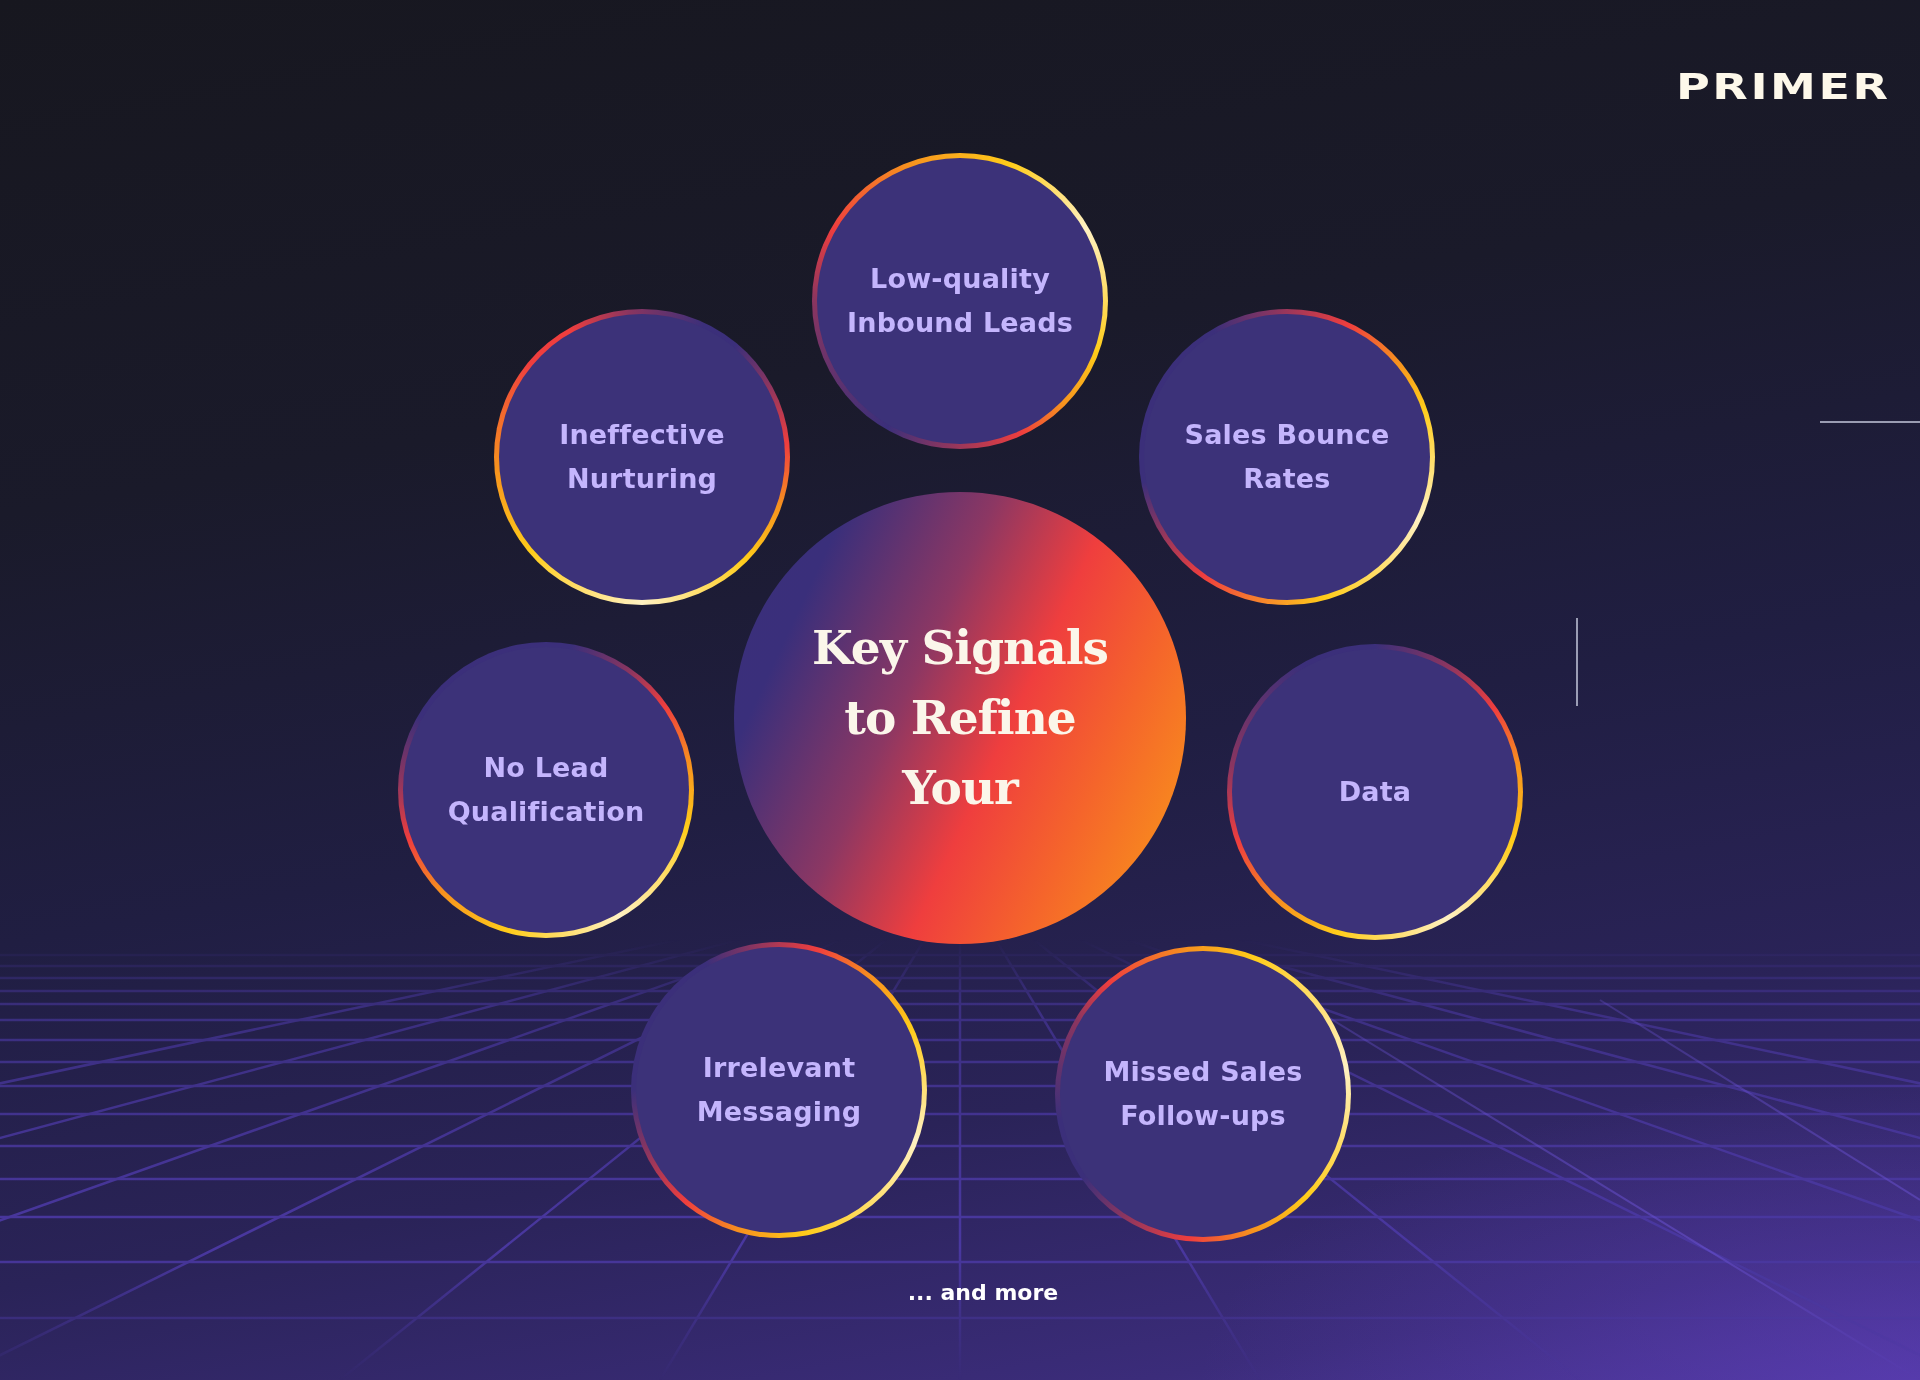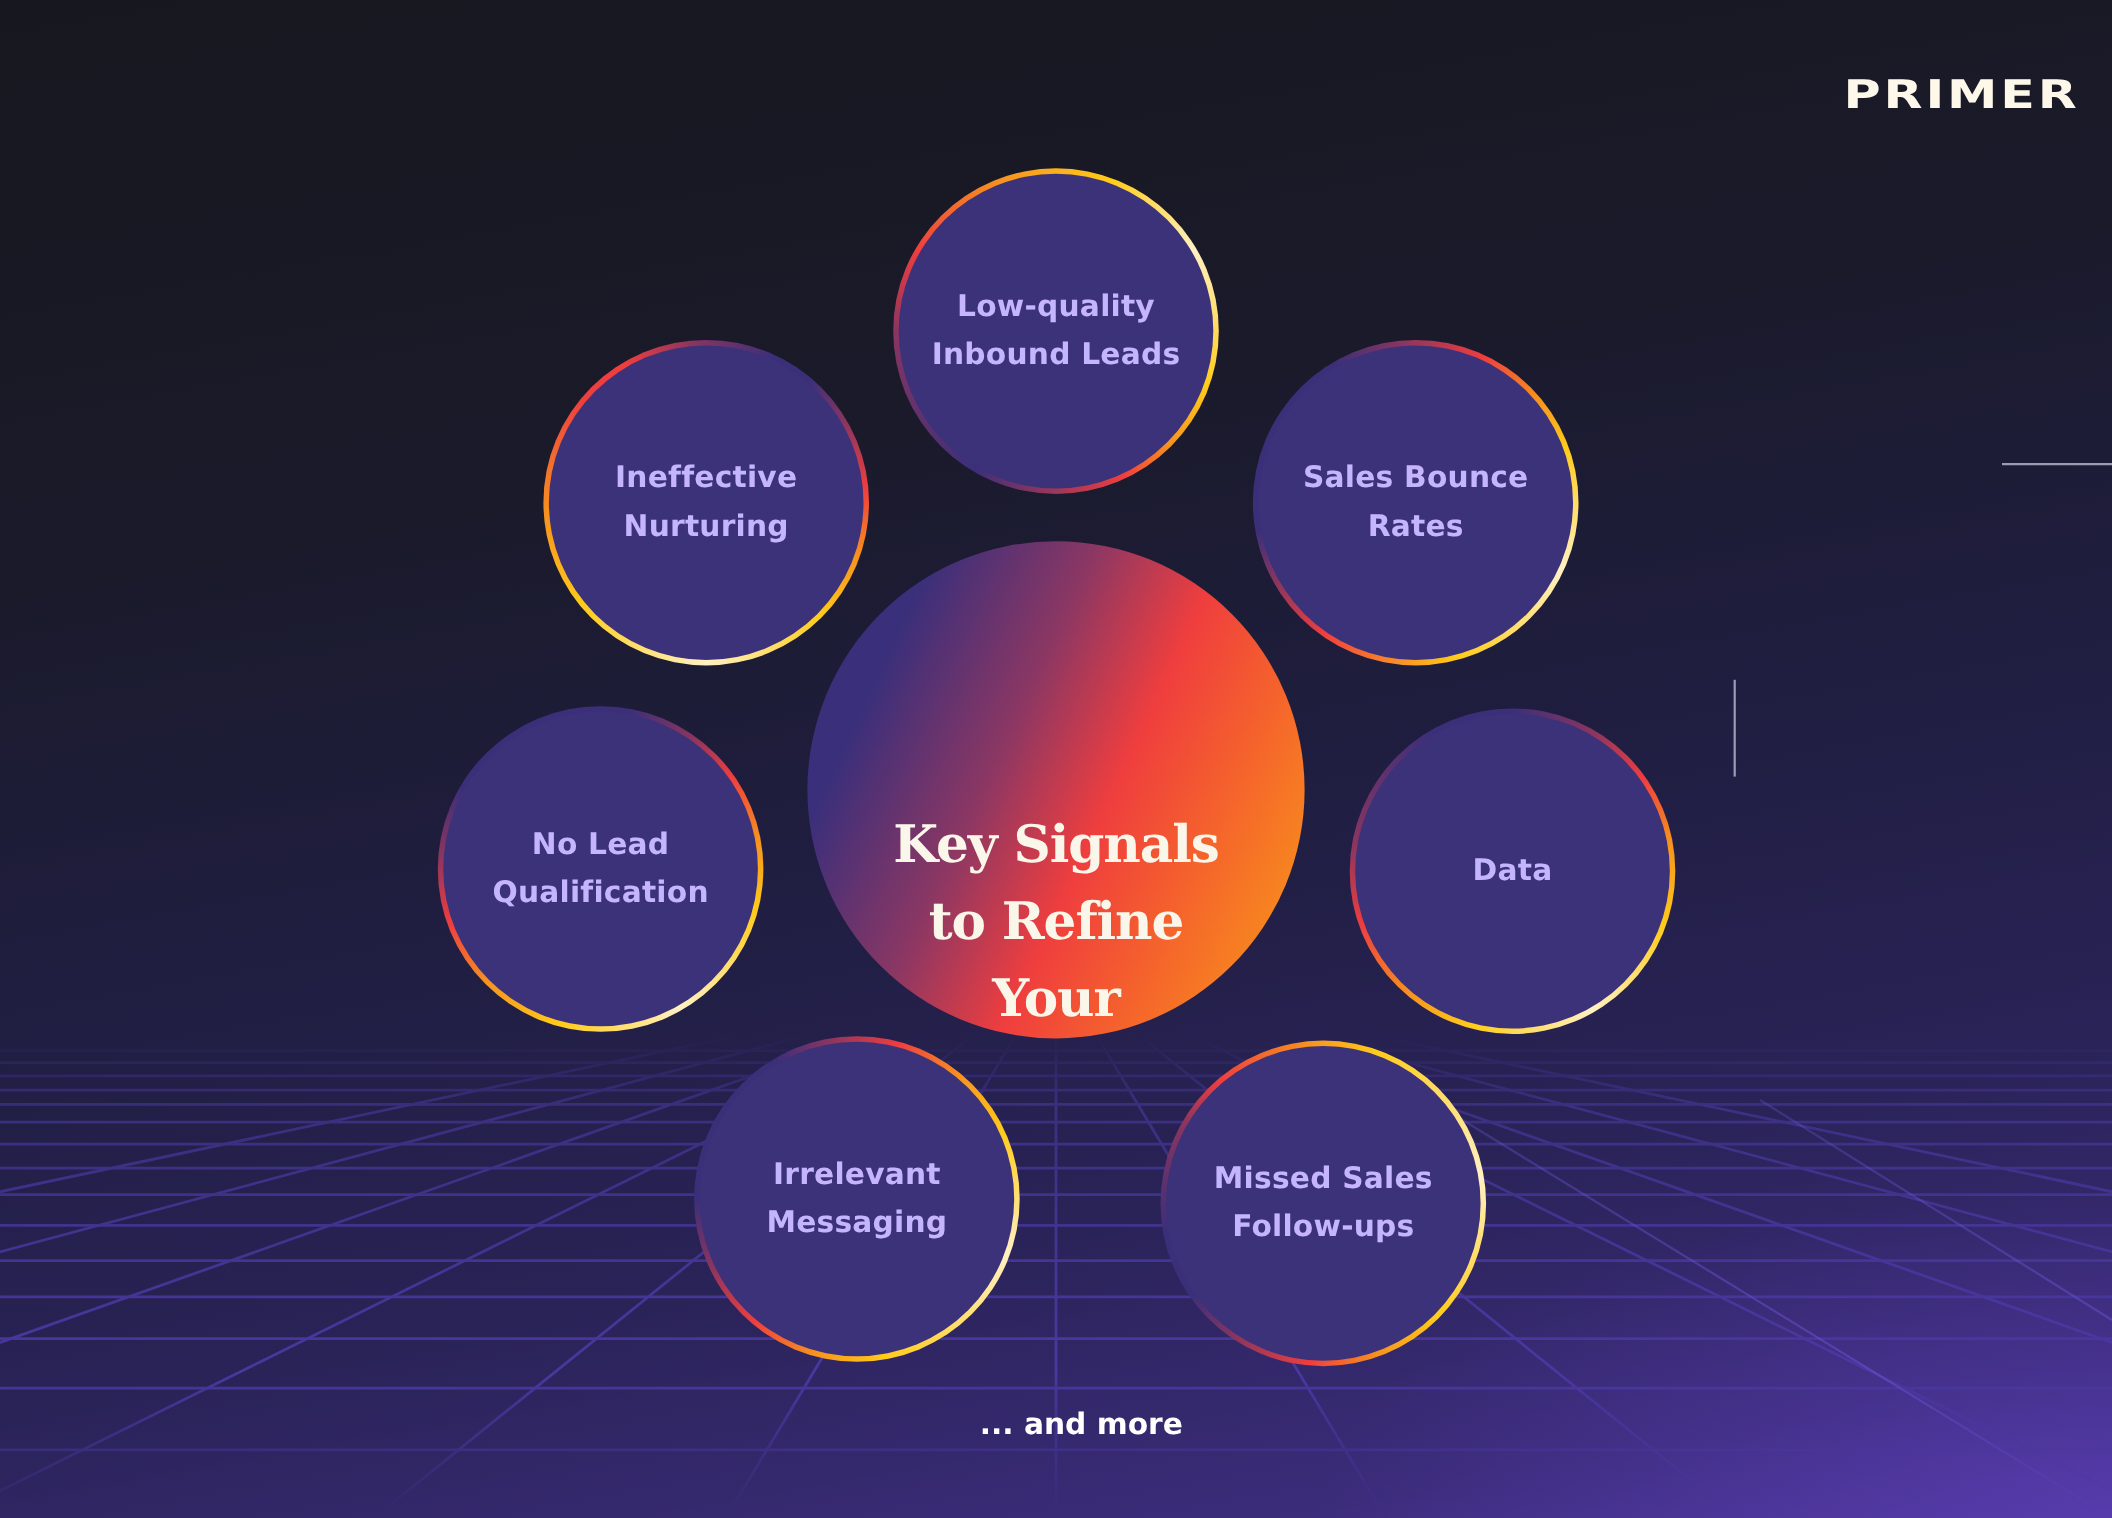--- a/index.html
+++ b/index.html
@@ -16,41 +16,41 @@
   .floor-grid { position: absolute; left: 0; top: 0; width: 1920px; height: 1380px; }
   .logo {
     position: absolute; left: 1676px; top: 66px;
     color: #fdf8ea; font-weight: 700; font-size: 36px; letter-spacing: 2px;
     transform: scaleX(1.28); transform-origin: left top;
     font-family: "DejaVu Sans", sans-serif;
   }
   .center {
     position: absolute; left: 734px; top: 492px; width: 452px; height: 452px; border-radius: 50%;
     background: linear-gradient(115deg, #3b2f7a 0%, #3a2f7b 18%, #8c3763 40%, #ef3e3e 58%, #f5652b 75%, #f9a116 100%);
-    display: flex; align-items: flex-end; justify-content: center; text-align: center;
+    display: flex; align-items: center; justify-content: center; text-align: center;
   }
   .center-title {
     color: #fbf6ea; font-family: "DejaVu Serif", serif; font-size: 47px; line-height: 70px;
     font-weight: 600; letter-spacing: -1px; width: 360px;
   }
   .node {
     position: absolute; width: 296px; height: 296px; border-radius: 50%;
     padding: 5px; box-sizing: border-box;
   }
   .node-inner {
     width: 100%; height: 100%; border-radius: 50%; background: #3c3279;
     display: flex; align-items: center; justify-content: center; text-align: center;
   }
   .node-label {
     color: #c4b5fd; font-family: "DejaVu Sans", sans-serif; font-weight: 700; font-size: 27px;
     line-height: 44px; width: 240px; letter-spacing: 0.2px;
   }
   .more {
     position: absolute; left: 860px; top: 1280px; width: 246px; text-align: center;
-    color: #ffffff; font-family: "DejaVu Sans", sans-serif; font-weight: 700; font-size: 27px;
+    color: #ffffff; font-family: "DejaVu Sans", sans-serif; font-weight: 700; font-size: 22px;
   }
 </style>
 </head>
 <body>
 
 <div class="bg-glow"></div>
 
 <svg class="wall-grid" viewBox="0 0 1920 1380">
   <defs>
     <linearGradient id="wallFade" x1="0" y1="0" x2="1" y2="0">

